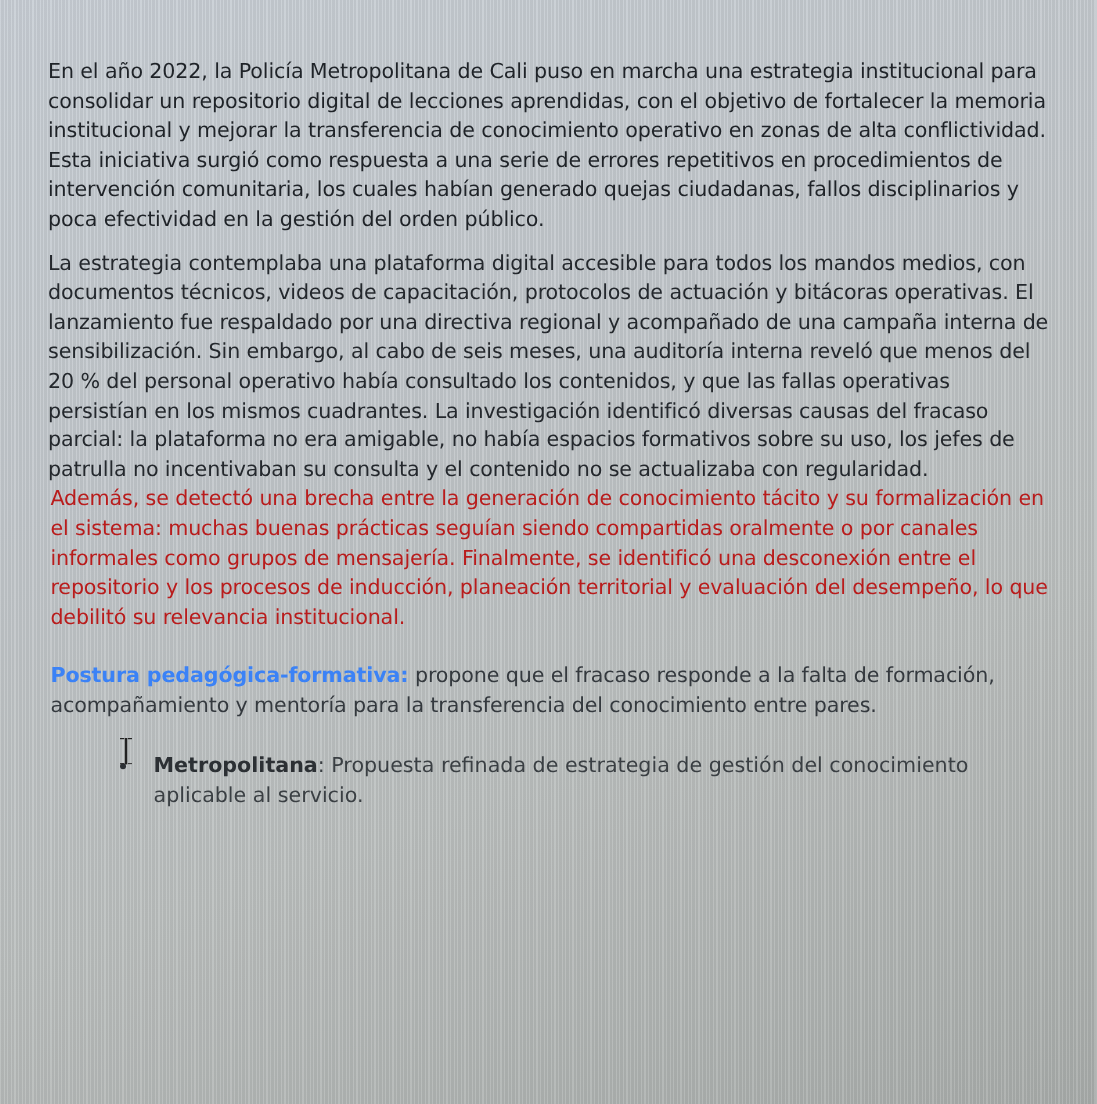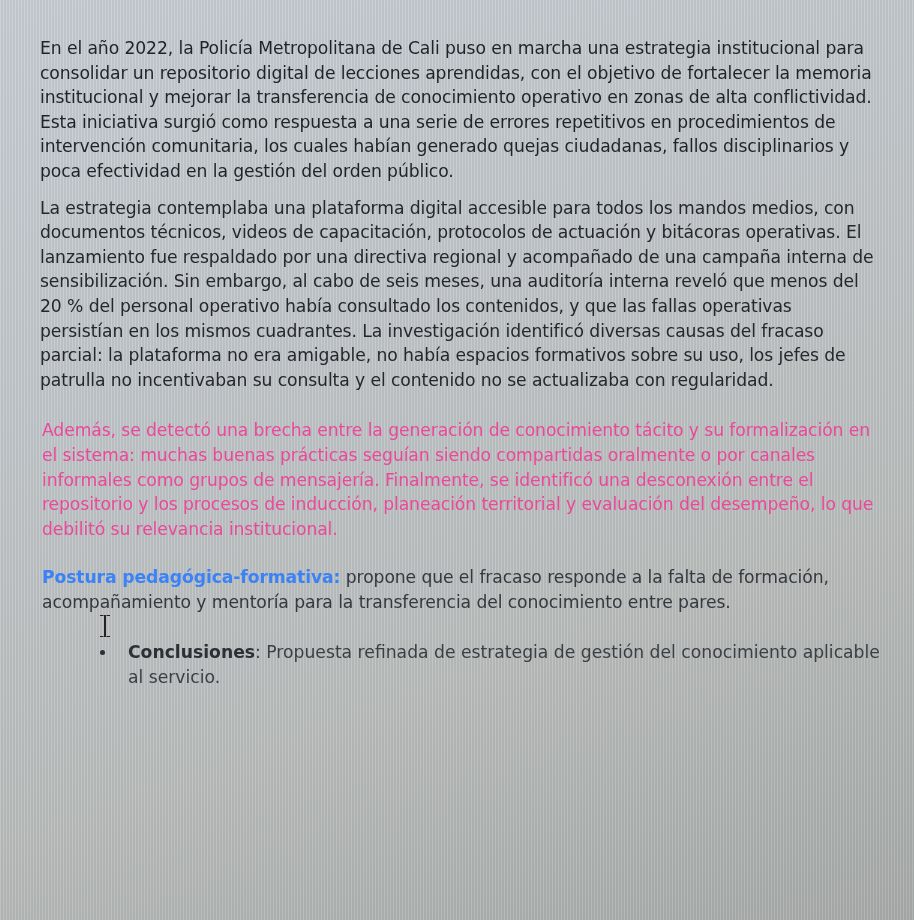--- a/index.html
+++ b/index.html
@@ -17,32 +17,32 @@
   }
   .screen-texture {
     position: absolute;
     inset: 0;
     background-image: repeating-linear-gradient(90deg, rgba(255,255,255,0.08) 0px, rgba(255,255,255,0.08) 1px, rgba(0,0,0,0.05) 1px, rgba(0,0,0,0.05) 3px);
     pointer-events: none;
   }
   .doc {
     position: absolute;
     left: 40px;
-    top: 36px;
+    top: 48px;
     width: 840px;
   }
   .para {
     font-size: 17.2px;
     line-height: 24.6px;
     margin: 0;
     letter-spacing: -0.1px;
   }
   .p1 { color: #1f2328; }
   .p2 { margin-top: 12px; color: #24282d; }
-  .p3 { margin-top: 26px; color: #ec4899; margin-left: 2px; }
+  .p3 { color: #b91c1c; margin-left: 2px; }
   .p4 { margin-top: 24px; color: #34393e; margin-left: 2px; }
   .p4 .bold { font-weight: bold; color: #3b82f6; }
   .bullet-list {
     list-style: none;
     margin: 26px 0 0 0;
     padding: 0;
   }
   .bullet-item {
     position: relative;
     padding-left: 88px;
@@ -94,18 +94,18 @@
 <div class="doc">
   <p class="para p1">En el año 2022, la Policía Metropolitana de Cali puso en marcha una estrategia institucional para consolidar un repositorio digital de lecciones aprendidas, con el objetivo de fortalecer la memoria institucional y mejorar la transferencia de conocimiento operativo en zonas de alta conflictividad. Esta iniciativa surgió como respuesta a una serie de errores repetitivos en procedimientos de intervención comunitaria, los cuales habían generado quejas ciudadanas, fallos disciplinarios y poca efectividad en la gestión del orden público.</p>
   <p class="para p2">La estrategia contemplaba una plataforma digital accesible para todos los mandos medios, con documentos técnicos, videos de capacitación, protocolos de actuación y bitácoras operativas. El lanzamiento fue respaldado por una directiva regional y acompañado de una campaña interna de sensibilización. Sin embargo, al cabo de seis meses, una auditoría interna reveló que menos del 20 % del personal operativo había consultado los contenidos, y que las fallas operativas persistían en los mismos cuadrantes. La investigación identificó diversas causas del fracaso parcial: la plataforma no era amigable, no había espacios formativos sobre su uso, los jefes de patrulla no incentivaban su consulta y el contenido no se actualizaba con regularidad.</p>
   <p class="para p3">Además, se detectó una brecha entre la generación de conocimiento tácito y su formalización en el sistema: muchas buenas prácticas seguían siendo compartidas oralmente o por canales informales como grupos de mensajería. Finalmente, se identificó una desconexión entre el repositorio y los procesos de inducción, planeación territorial y evaluación del desempeño, lo que debilitó su relevancia institucional.</p>
   <p class="para p4">
     <span class="bold">Postura pedagógica-formativa:</span><span> propone que el fracaso responde a la falta de formación, acompañamiento y mentoría para la transferencia del conocimiento entre pares.</span>
   </p>
   <ul class="bullet-list">
     <li class="bullet-item">
       <span class="bullet-dot"></span>
-      <span class="bold">Conclusiones</span><span>: Propuesta refinada de estrategia de gestión del conocimiento aplicable al servicio.</span>
+      <span class="bold">Metropolitana</span><span>: Propuesta refinada de estrategia de gestión del conocimiento aplicable al servicio.</span>
     </li>
   </ul>
 </div>
 
 <div class="text-cursor"></div>
 
 </body></html>

